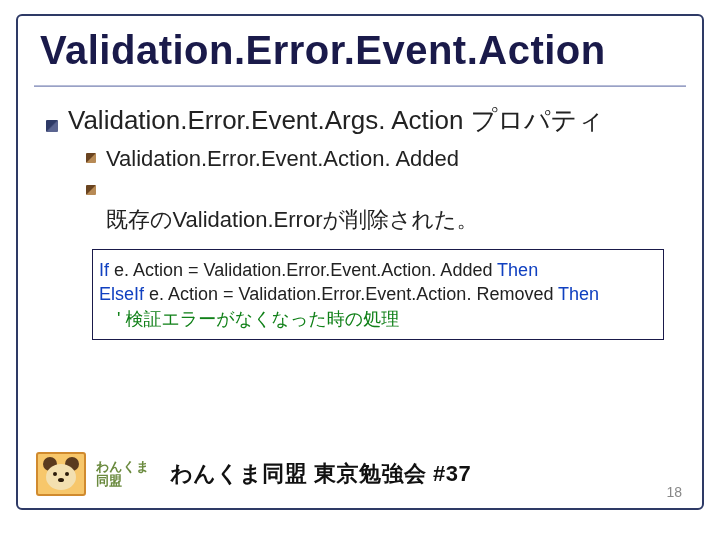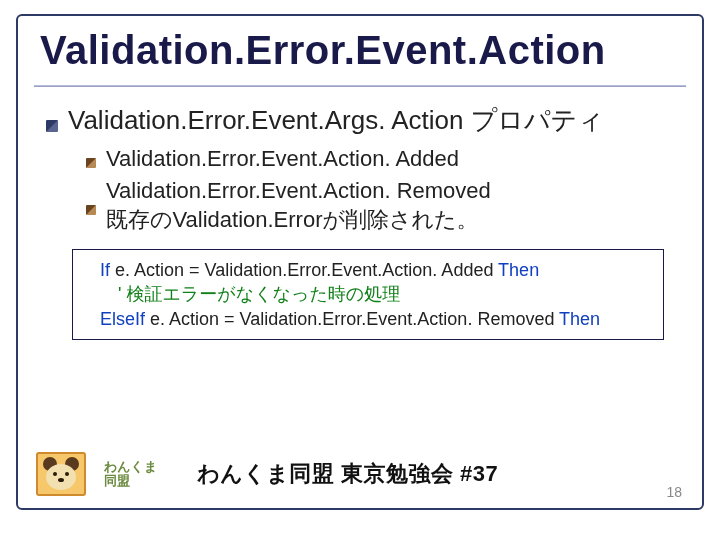--- a/index.html
+++ b/index.html
@@ -4,36 +4,36 @@
 <style>
 html,body{margin:0;padding:0}
 body{width:720px;height:540px;background:#fff;font-family:"Meiryo","Segoe UI",sans-serif}
 .slide{box-sizing:border-box;width:720px;height:520px;padding:14px 16px 10px;background:#fff;position:relative}
 .frame{box-sizing:border-box;width:100%;height:100%;border:2px solid #2e3a66;border-radius:6px;padding:8px 20px 8px 20px;position:relative;background:#fff}
 .title{font-size:40px;font-weight:700;color:#1a1a4a;margin:4px 0 12px 2px;letter-spacing:.5px}
 .rule{height:2px;margin:0 -4px 16px;background:linear-gradient(to bottom,#c6cbe0,#8a93bd)}
 .lvl1{display:flex;align-items:center;margin:0 0 6px 8px}
 .lvl1 .bullet{width:12px;height:12px;background:#2e3a66;margin:10px 10px 0 0;flex:0 0 auto;border-radius:1px;background:linear-gradient(135deg,#2e3a66 45%,#5a6490 55%)}
 .lvl1 .txt{font-size:26px;color:#222;line-height:1.35}
-.lvl2{display:flex;align-items:center;margin:2px 0 2px 48px}
+.lvl2{display:flex;align-items:flex-start;margin:2px 0 2px 48px}
 .lvl2 .bullet{width:10px;height:10px;background:#8a5a2e;margin:9px 10px 0 0;flex:0 0 auto;border-radius:1px;background:linear-gradient(135deg,#6a4420 45%,#b78a55 55%)}
 .lvl2 .txt{font-size:22px;color:#222;line-height:1.35}
-.codebox{margin:14px 18px 0 34px;border:1.5px solid #1a1a4a;padding:8px 27px;font-family:"Meiryo","Segoe UI",sans-serif;font-size:18px;line-height:1.35;color:#222}
+.codebox{margin:14px 18px 0 54px;border:1.5px solid #1a1a4a;padding:8px 6px;font-family:"Meiryo","Segoe UI",sans-serif;font-size:18px;line-height:1.35;color:#222}
 .codebox .kw{color:#1040c0}
 .codebox .cm{color:#108018}
-.footer{position:absolute;left:18px;bottom:12px;display:flex;align-items:center;gap:18px}
+.footer{position:absolute;left:18px;bottom:12px;display:flex;align-items:center;gap:10px}
 .logo-badge{width:46px;height:40px;border:2px solid #d08a2e;background:#f7c76b;border-radius:3px;position:relative;overflow:hidden}
 .logo-badge .ear{position:absolute;width:14px;height:14px;background:#5a3a1e;border-radius:50%;top:3px}
 .logo-badge .ear.l{left:5px}.logo-badge .ear.r{right:5px}
 .logo-badge .face{position:absolute;left:8px;top:10px;width:30px;height:26px;background:#f3e0b0;border-radius:50%}
 .logo-badge .eye{position:absolute;width:4px;height:4px;background:#2a1a0a;border-radius:50%;top:18px}
 .logo-badge .eye.l{left:15px}.logo-badge .eye.r{right:15px}
 .logo-badge .nose{position:absolute;left:20px;top:24px;width:6px;height:4px;background:#2a1a0a;border-radius:50%}
 .logo-text{display:flex;flex-direction:column;font-size:13px;font-weight:700;color:#6a8a3e;line-height:1.1}
-.footer-title{font-size:22px;font-weight:700;color:#111;margin-left:22px;letter-spacing:.5px}
+.footer-title{font-size:22px;font-weight:700;color:#111;margin-left:11px;letter-spacing:.5px}
 .pagenum{position:absolute;right:20px;bottom:8px;font-size:14px;color:#888}
 </style>
 </head>
 <body>
 
 <div class="slide">
   <div class="frame">
 
     <div class="title">Validation.Error.Event.Action</div>
     <div class="rule"></div>
@@ -46,34 +46,34 @@
     <div class="lvl2">
       <div class="bullet"></div>
       <div class="txt">
         <span>Validation.Error.Event.Action. Added</span><br>
       </div>
     </div>
 
     <div class="lvl2">
       <div class="bullet"></div>
       <div class="txt">
-        <span>Validation.Error.Event.Action. Removed</span><br>
+        <br>
         <span>既存のValidation.Errorが削除された。</span>
       </div>
     </div>
 
     <div class="codebox">
       <div>
         <span class="kw">If</span><span> e. Action = Validation.Error.Event.Action. Added </span><span class="kw">Then</span>
       </div>
       <div>
-        <span class="cm">　' 検証エラーがなくなった時の処理</span>
+        <span class="kw">ElseIf</span><span> e. Action = Validation.Error.Event.Action. Removed </span><span class="kw">Then</span>
       </div>
       <div>
-        <span class="kw">ElseIf</span><span> e. Action = Validation.Error.Event.Action. Removed </span><span class="kw">Then</span>
+        <span class="cm">　' 検証エラーがなくなった時の処理</span>
       </div>
     </div>
 
     <div class="footer">
       <div class="logo-badge">
         <div class="ear l"></div>
           <div class="ear r"></div>
         <div class="face"></div>
         <div class="eye l"></div>
           <div class="eye r"></div>

